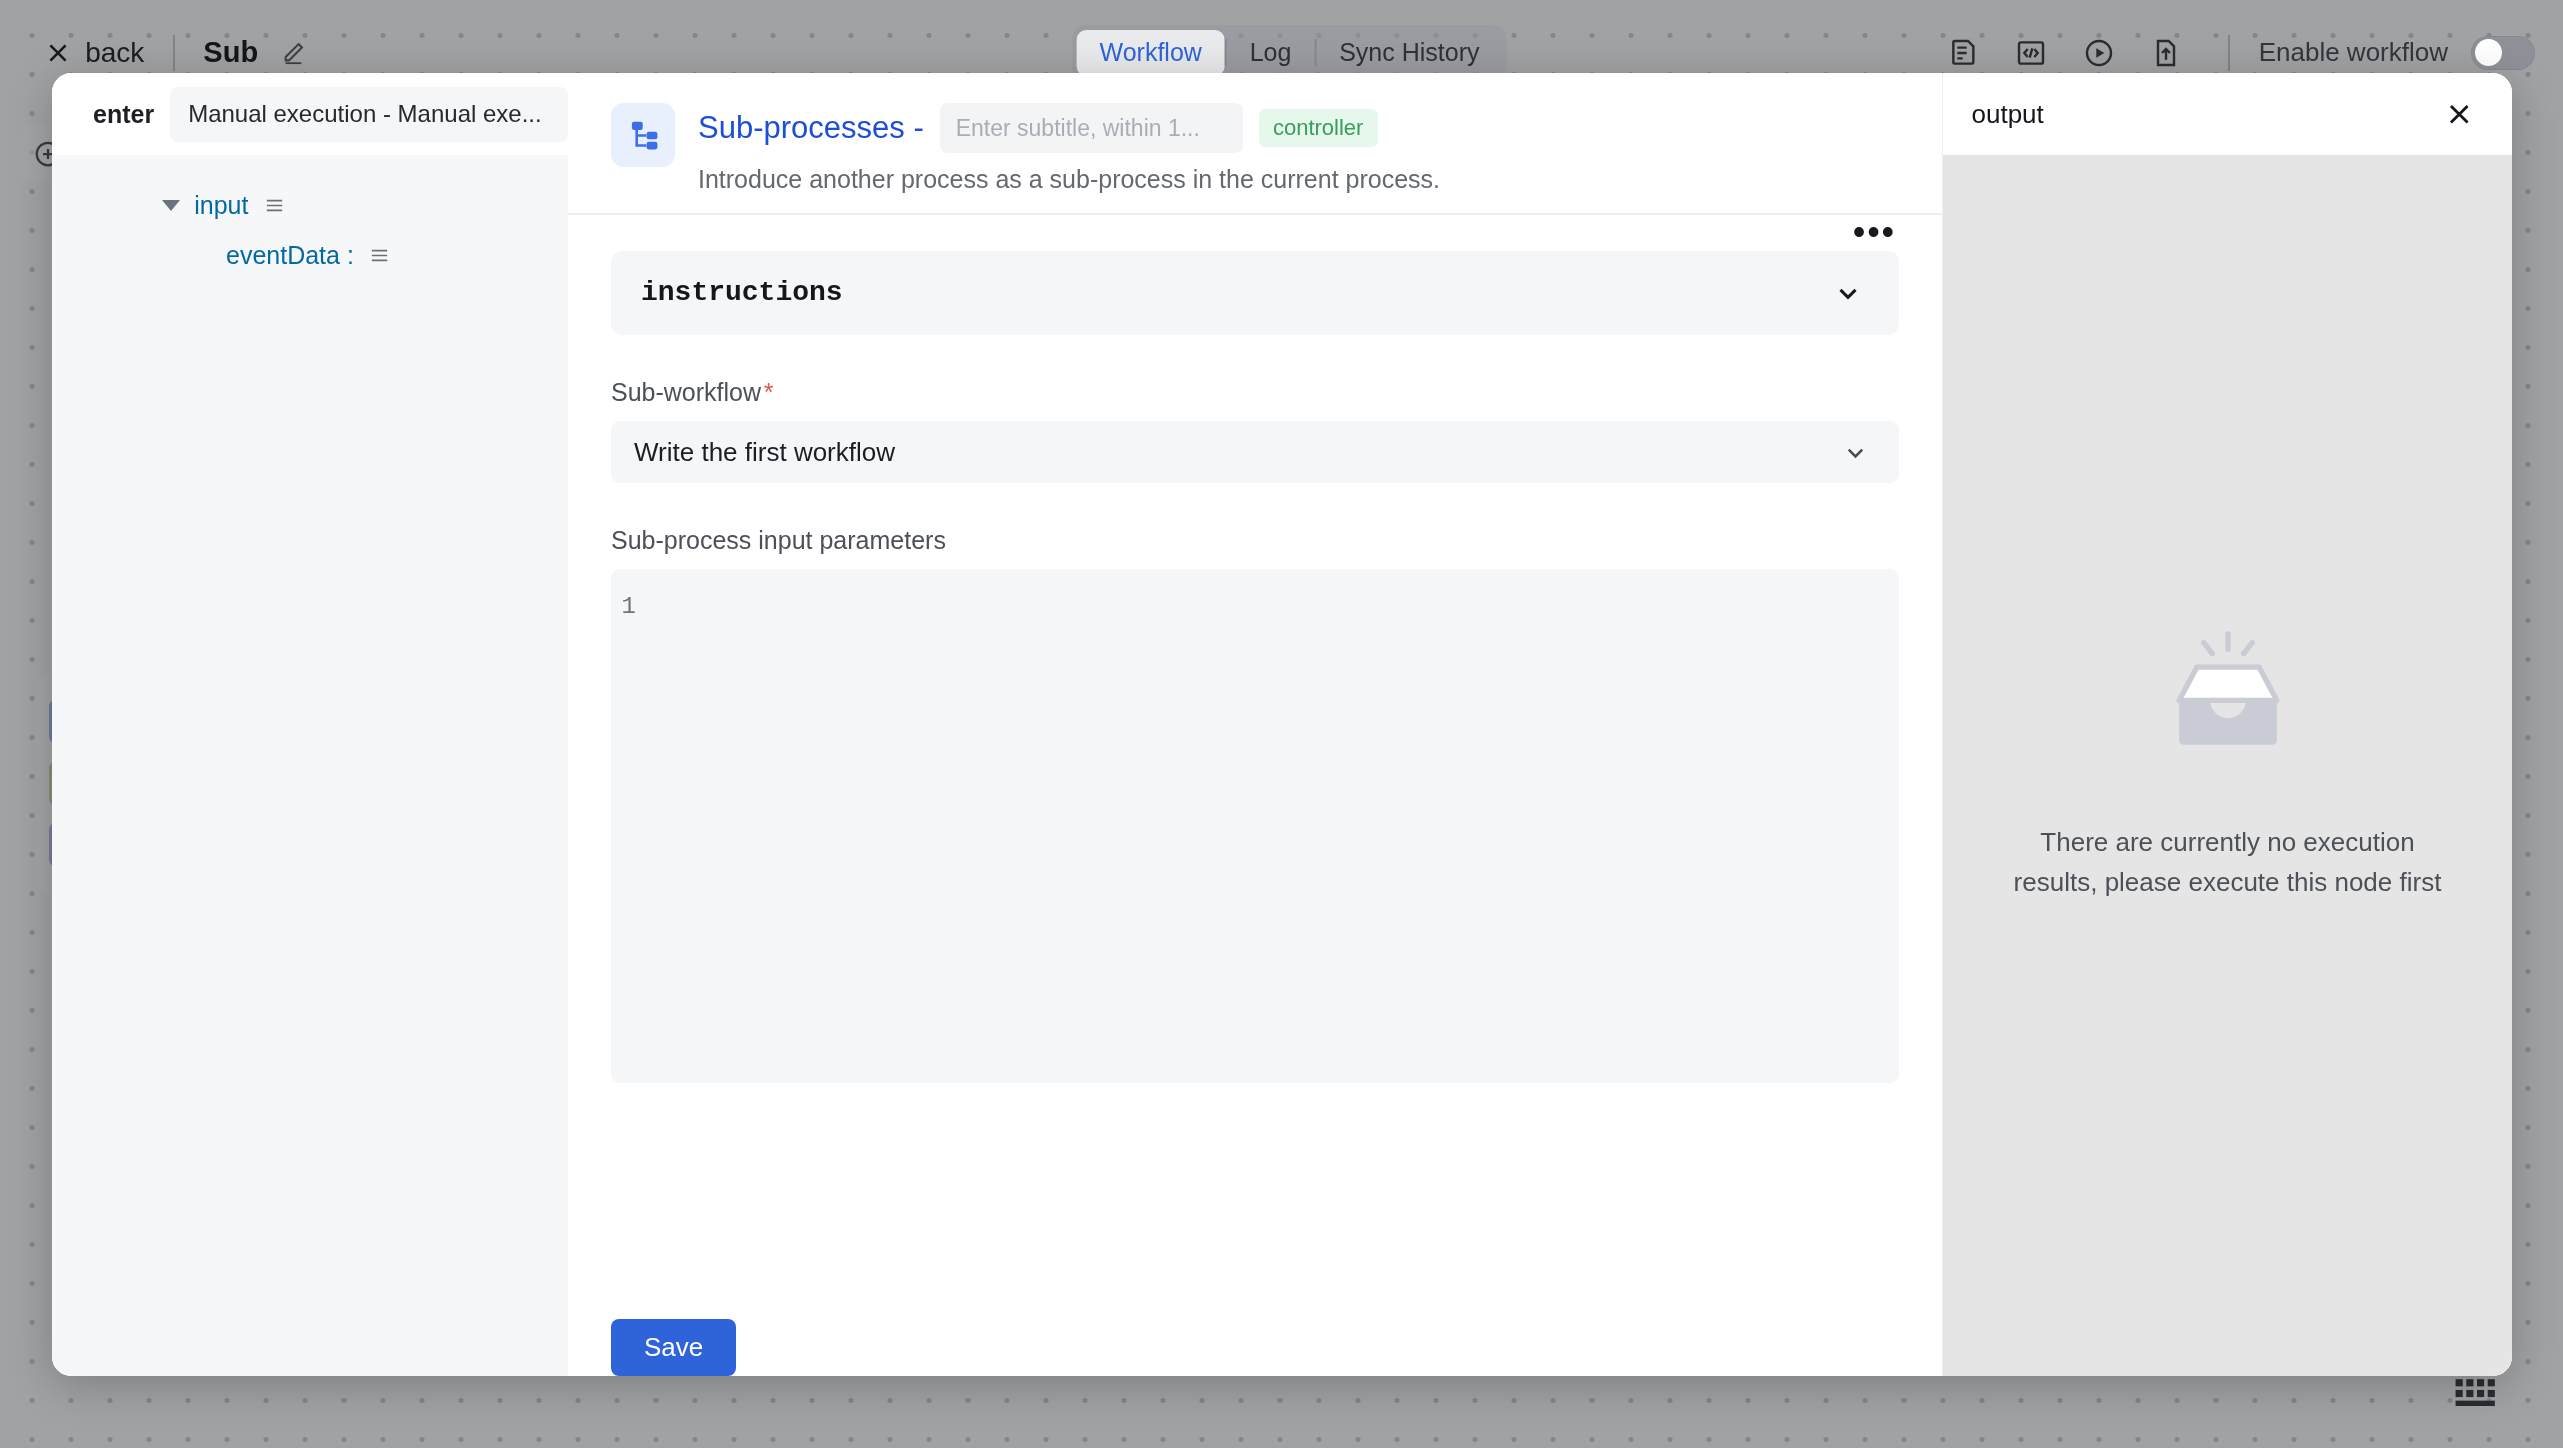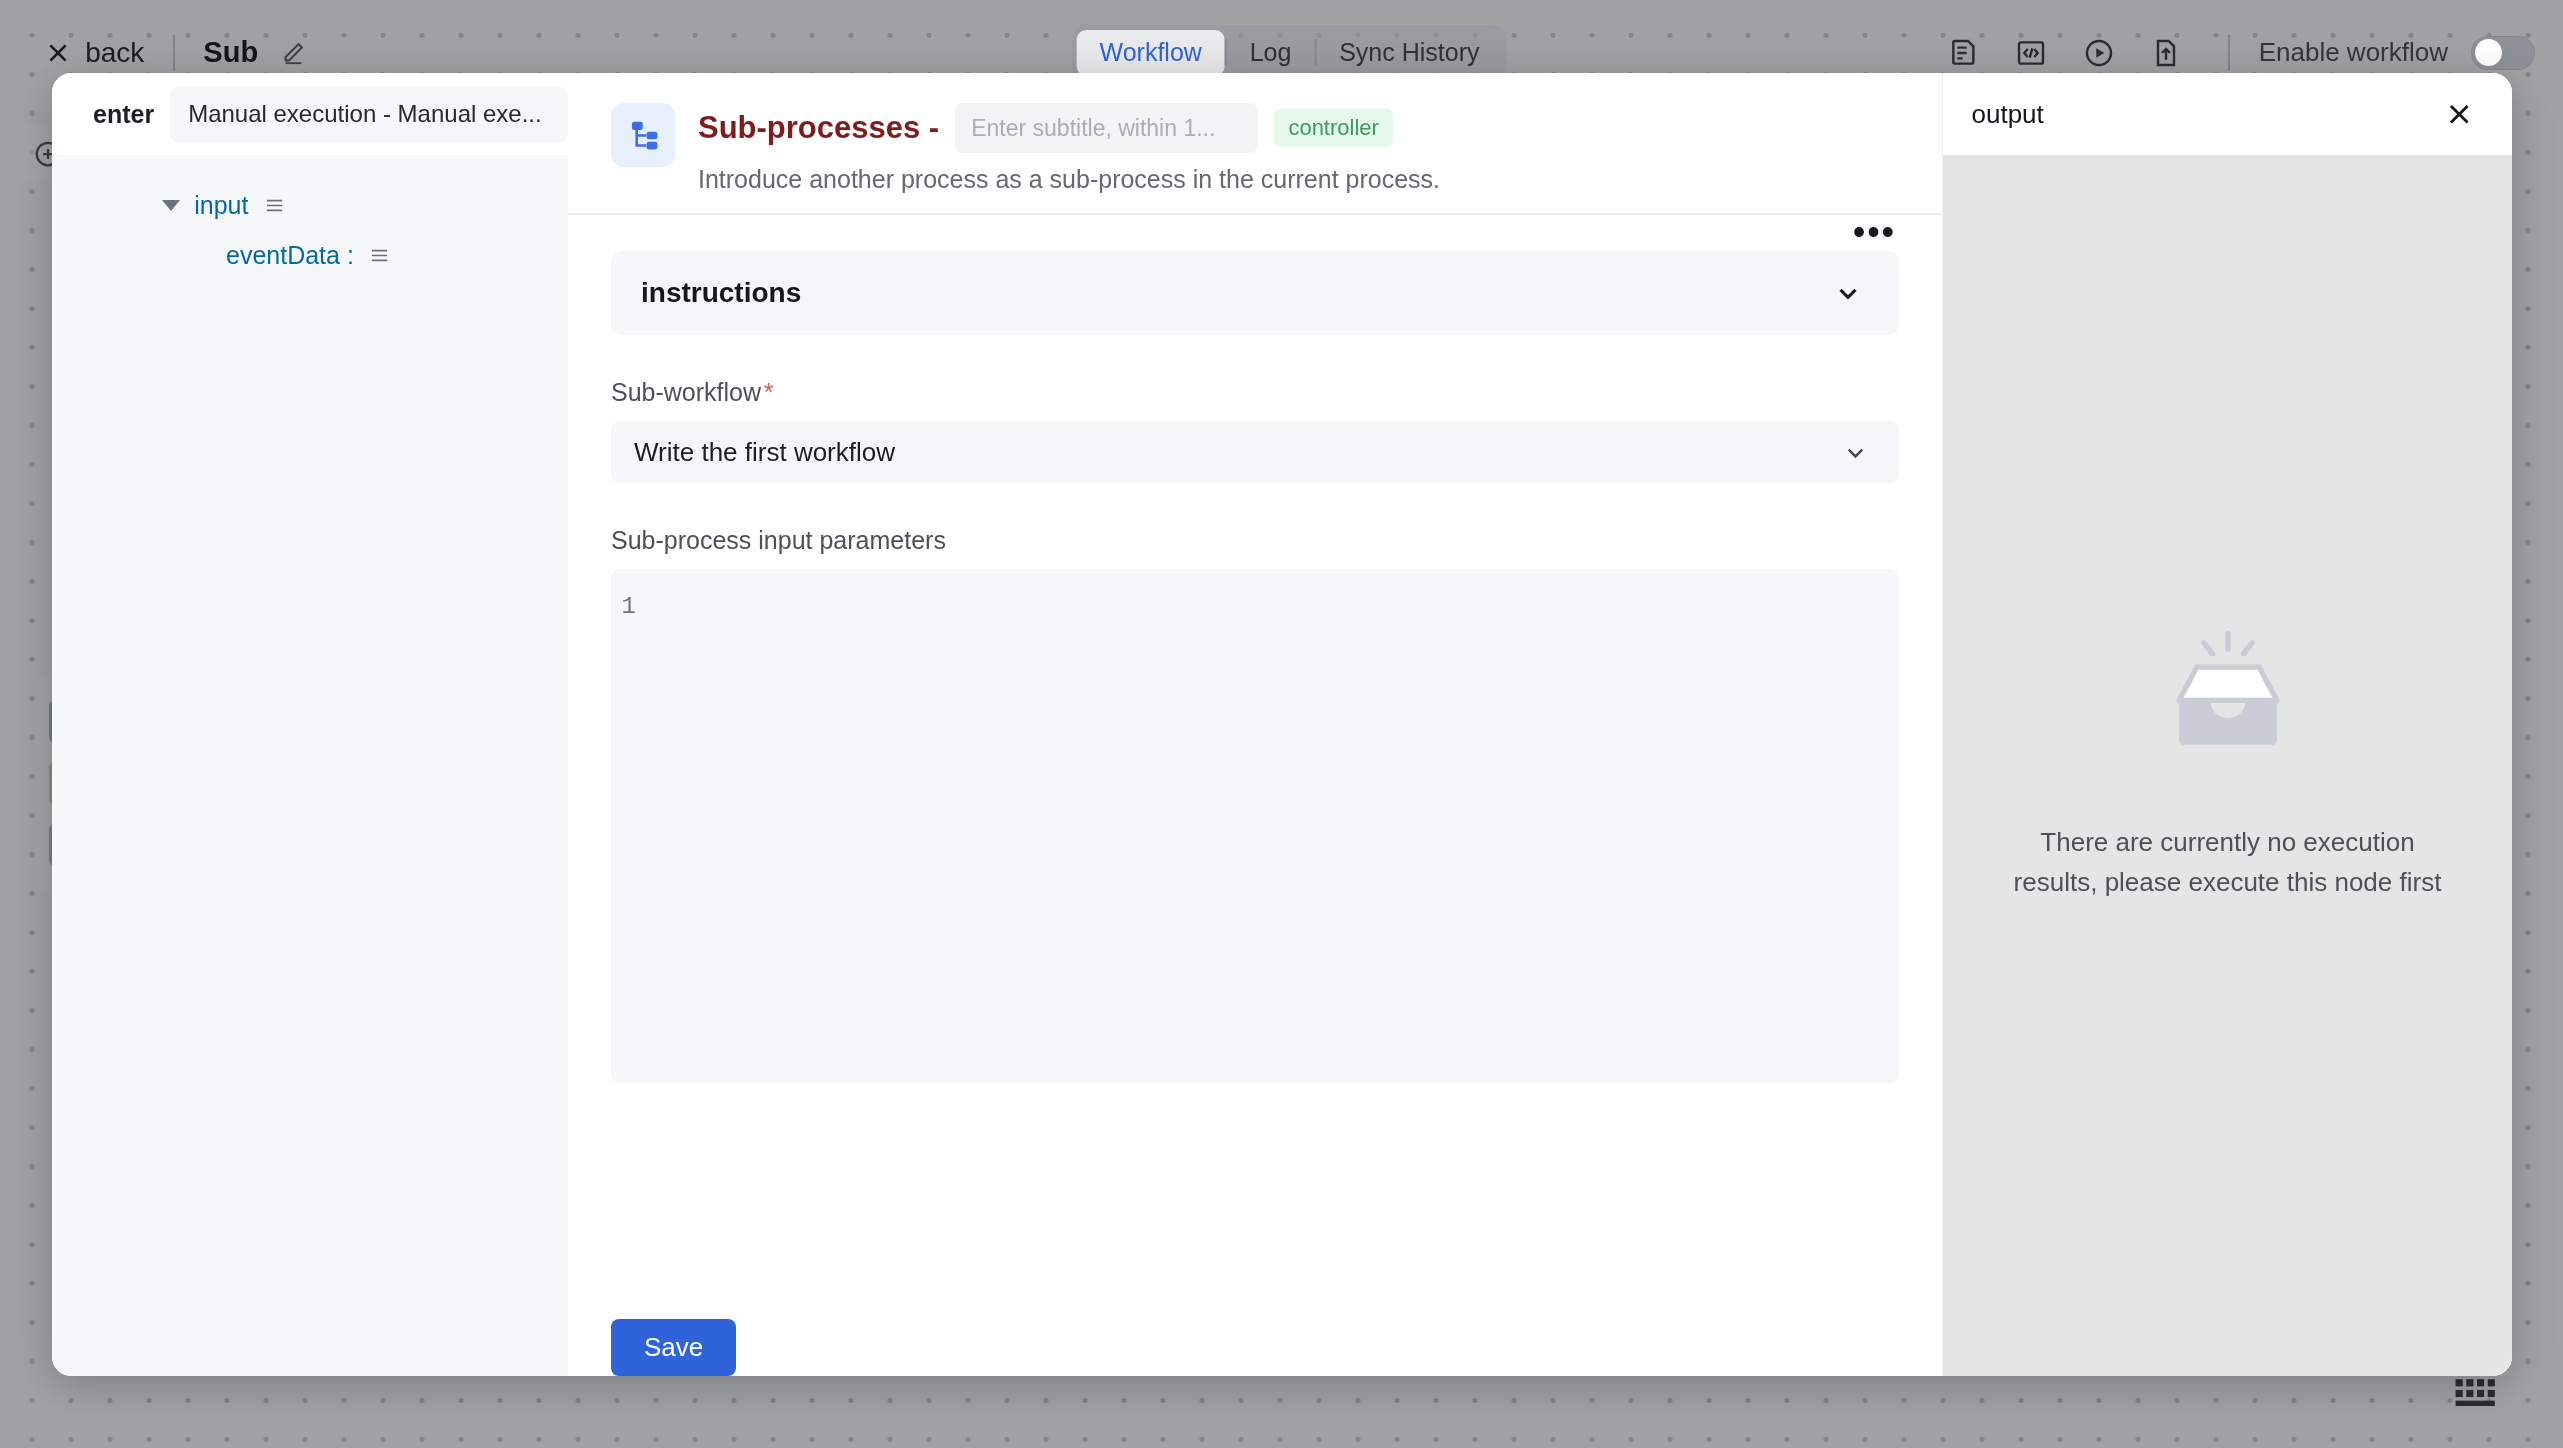--- a/index.html
+++ b/index.html
@@ -129,21 +129,21 @@
     display: flex; flex-direction: column; min-width: 0;
   }
   .node-head { padding: 30px 43px 19.6px 43px; display: flex; gap: 23px; position: relative; }
   .node-icon {
     width: 64px; height: 64px; border-radius: 12.5px; background: #e8effd;
     display: flex; align-items: center; justify-content: center; flex: 0 0 64px;
   }
   .node-icon svg { width: 37px; height: 37px; }
   .node-head-main { flex: 1; min-width: 0; }
   .node-title-row { display: flex; align-items: center; gap: 16px; }
-  .node-title { font-size: 31px; font-weight: 700; color: #7f1d1d; white-space: nowrap; }
+  .node-title { font-size: 31px; font-weight: 400; color: #1d4ed8; white-space: nowrap; }
   .subtitle-input {
     width: 303px; height: 50px; background: #f3f4f6; border: none; border-radius: 8px;
     padding: 0 16px; font-size: 23px; color: #3c4048; font-family: inherit; outline: none;
   }
   .subtitle-input::placeholder { color: #a9adb6; }
   .badge {
     background: #e6f7ec; color: #3a9d5d; font-size: 22px; border-radius: 6.2px;
     padding: 6.2px 14.2px; white-space: nowrap;
   }
   .node-desc { font-size: 25px; color: #64686f; margin-top: 11.6px; }
@@ -151,21 +151,21 @@
     position: absolute; right: 46px; top: 141px; cursor: pointer;
     font-size: 36px; color: #17191e; letter-spacing: 1.8px; line-height: 1;
   }
   .head-sep { height: 1.8px; background: #eceef1; margin: 0 0 0 0; }
 
   .form-body { flex: 1; padding: 36px 43px 0 43px; overflow: hidden; }
 
   .accordion {
     background: #f4f6f8; border-radius: 10.7px; height: 84px;
     display: flex; align-items: center; justify-content: space-between;
-    padding: 0 36px 0 30px; cursor: pointer;
+    padding: 0 36px 0 30px; cursor: pointer; font-family: Liberation Mono, monospace;
   }
   .accordion-title { font-size: 28px; font-weight: 700; color: #15171c; }
   .accordion svg { width: 30px; height: 30px; }
 
   .field { margin-top: 43px; }
   .field-label { font-size: 25px; color: #4c5058; margin-bottom: 14.2px; display: flex; align-items: baseline; }
   .req-star { color: #e5564b; font-size: 25px; margin-left: 2.7px; }
   .select-box {
     height: 62px; background: #f4f6f8; border-radius: 9px;
     display: flex; align-items: center; justify-content: space-between;

